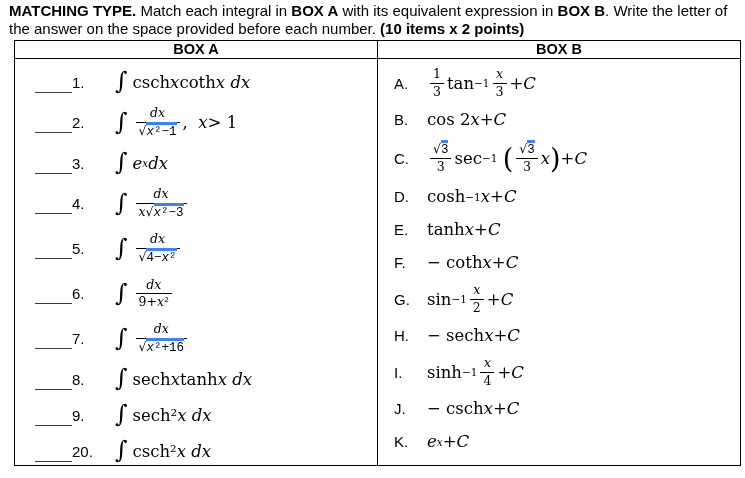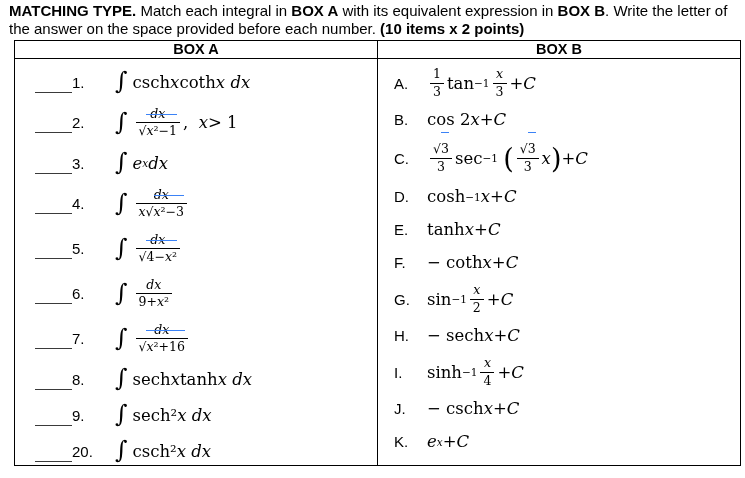--- a/index.html
+++ b/index.html
@@ -50,21 +50,21 @@
   .int {
     font-size: 24px; line-height: 1; margin-right: 5px;
     font-family: "DejaVu Serif", serif; transform: translateY(-1px);
   }
   .frac {
     display: inline-block; text-align: center; vertical-align: middle;
     font-size: 12.5px; line-height: 1.15; margin: 0 3px;
   }
   .frac .fn { display: block; border-bottom: 1px solid #000; padding: 0 3px 1px; }
   .frac .fd { display: block; padding: 1px 3px 0; }
-  .ovl { border-top: 1px solid #3b82f6; padding-top: 8px; }
+  .ovl { border-top: 3px solid #3b82f6; padding-top: 0; font-family: Liberation Mono, monospace; }
   .bigp { font-size: 27px; line-height: 1; font-weight: 100; vertical-align: middle; }
 </style>
 </head>
 <body>
 
 <div class="instructions"><b>MATCHING TYPE.</b> Match each integral in <b>BOX A</b> with its equivalent expression in <b>BOX B</b>. Write the letter of the answer on the space provided before each number. <b>(10 items x 2 points)</b></div>
 
 <div class="match-table">
   <div class="thead">
     <div class="th th-a">BOX A</div>

